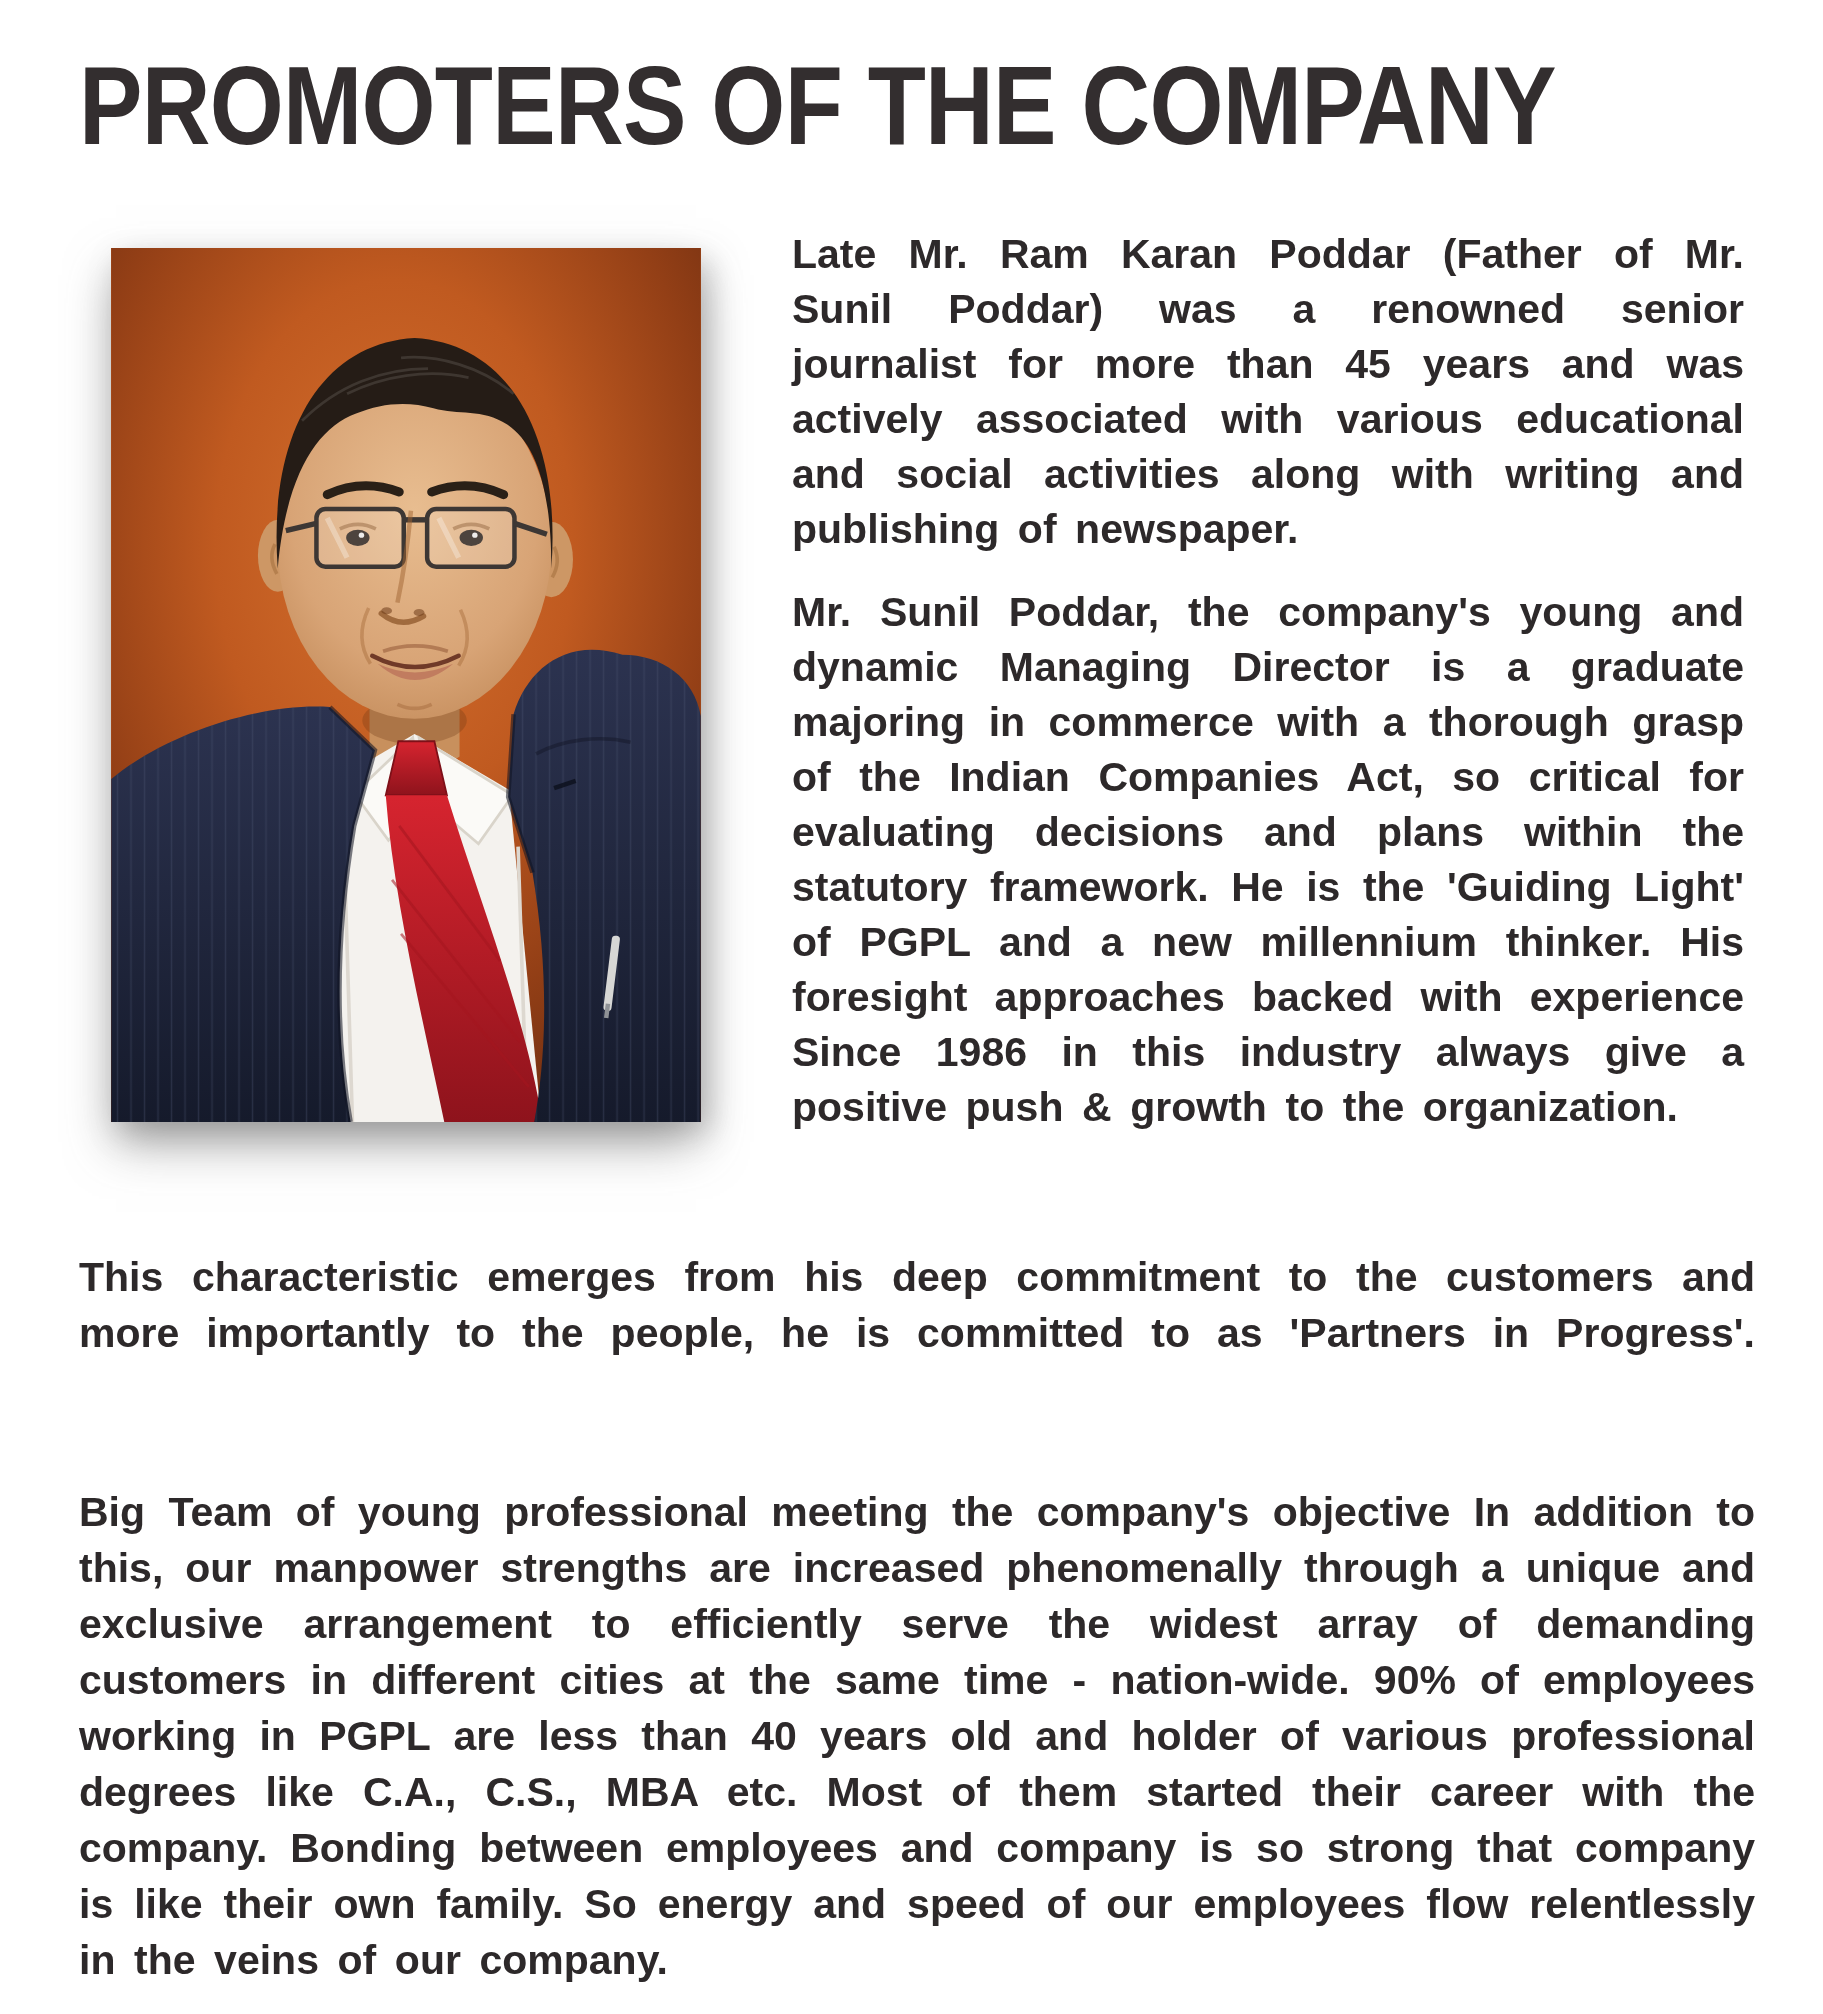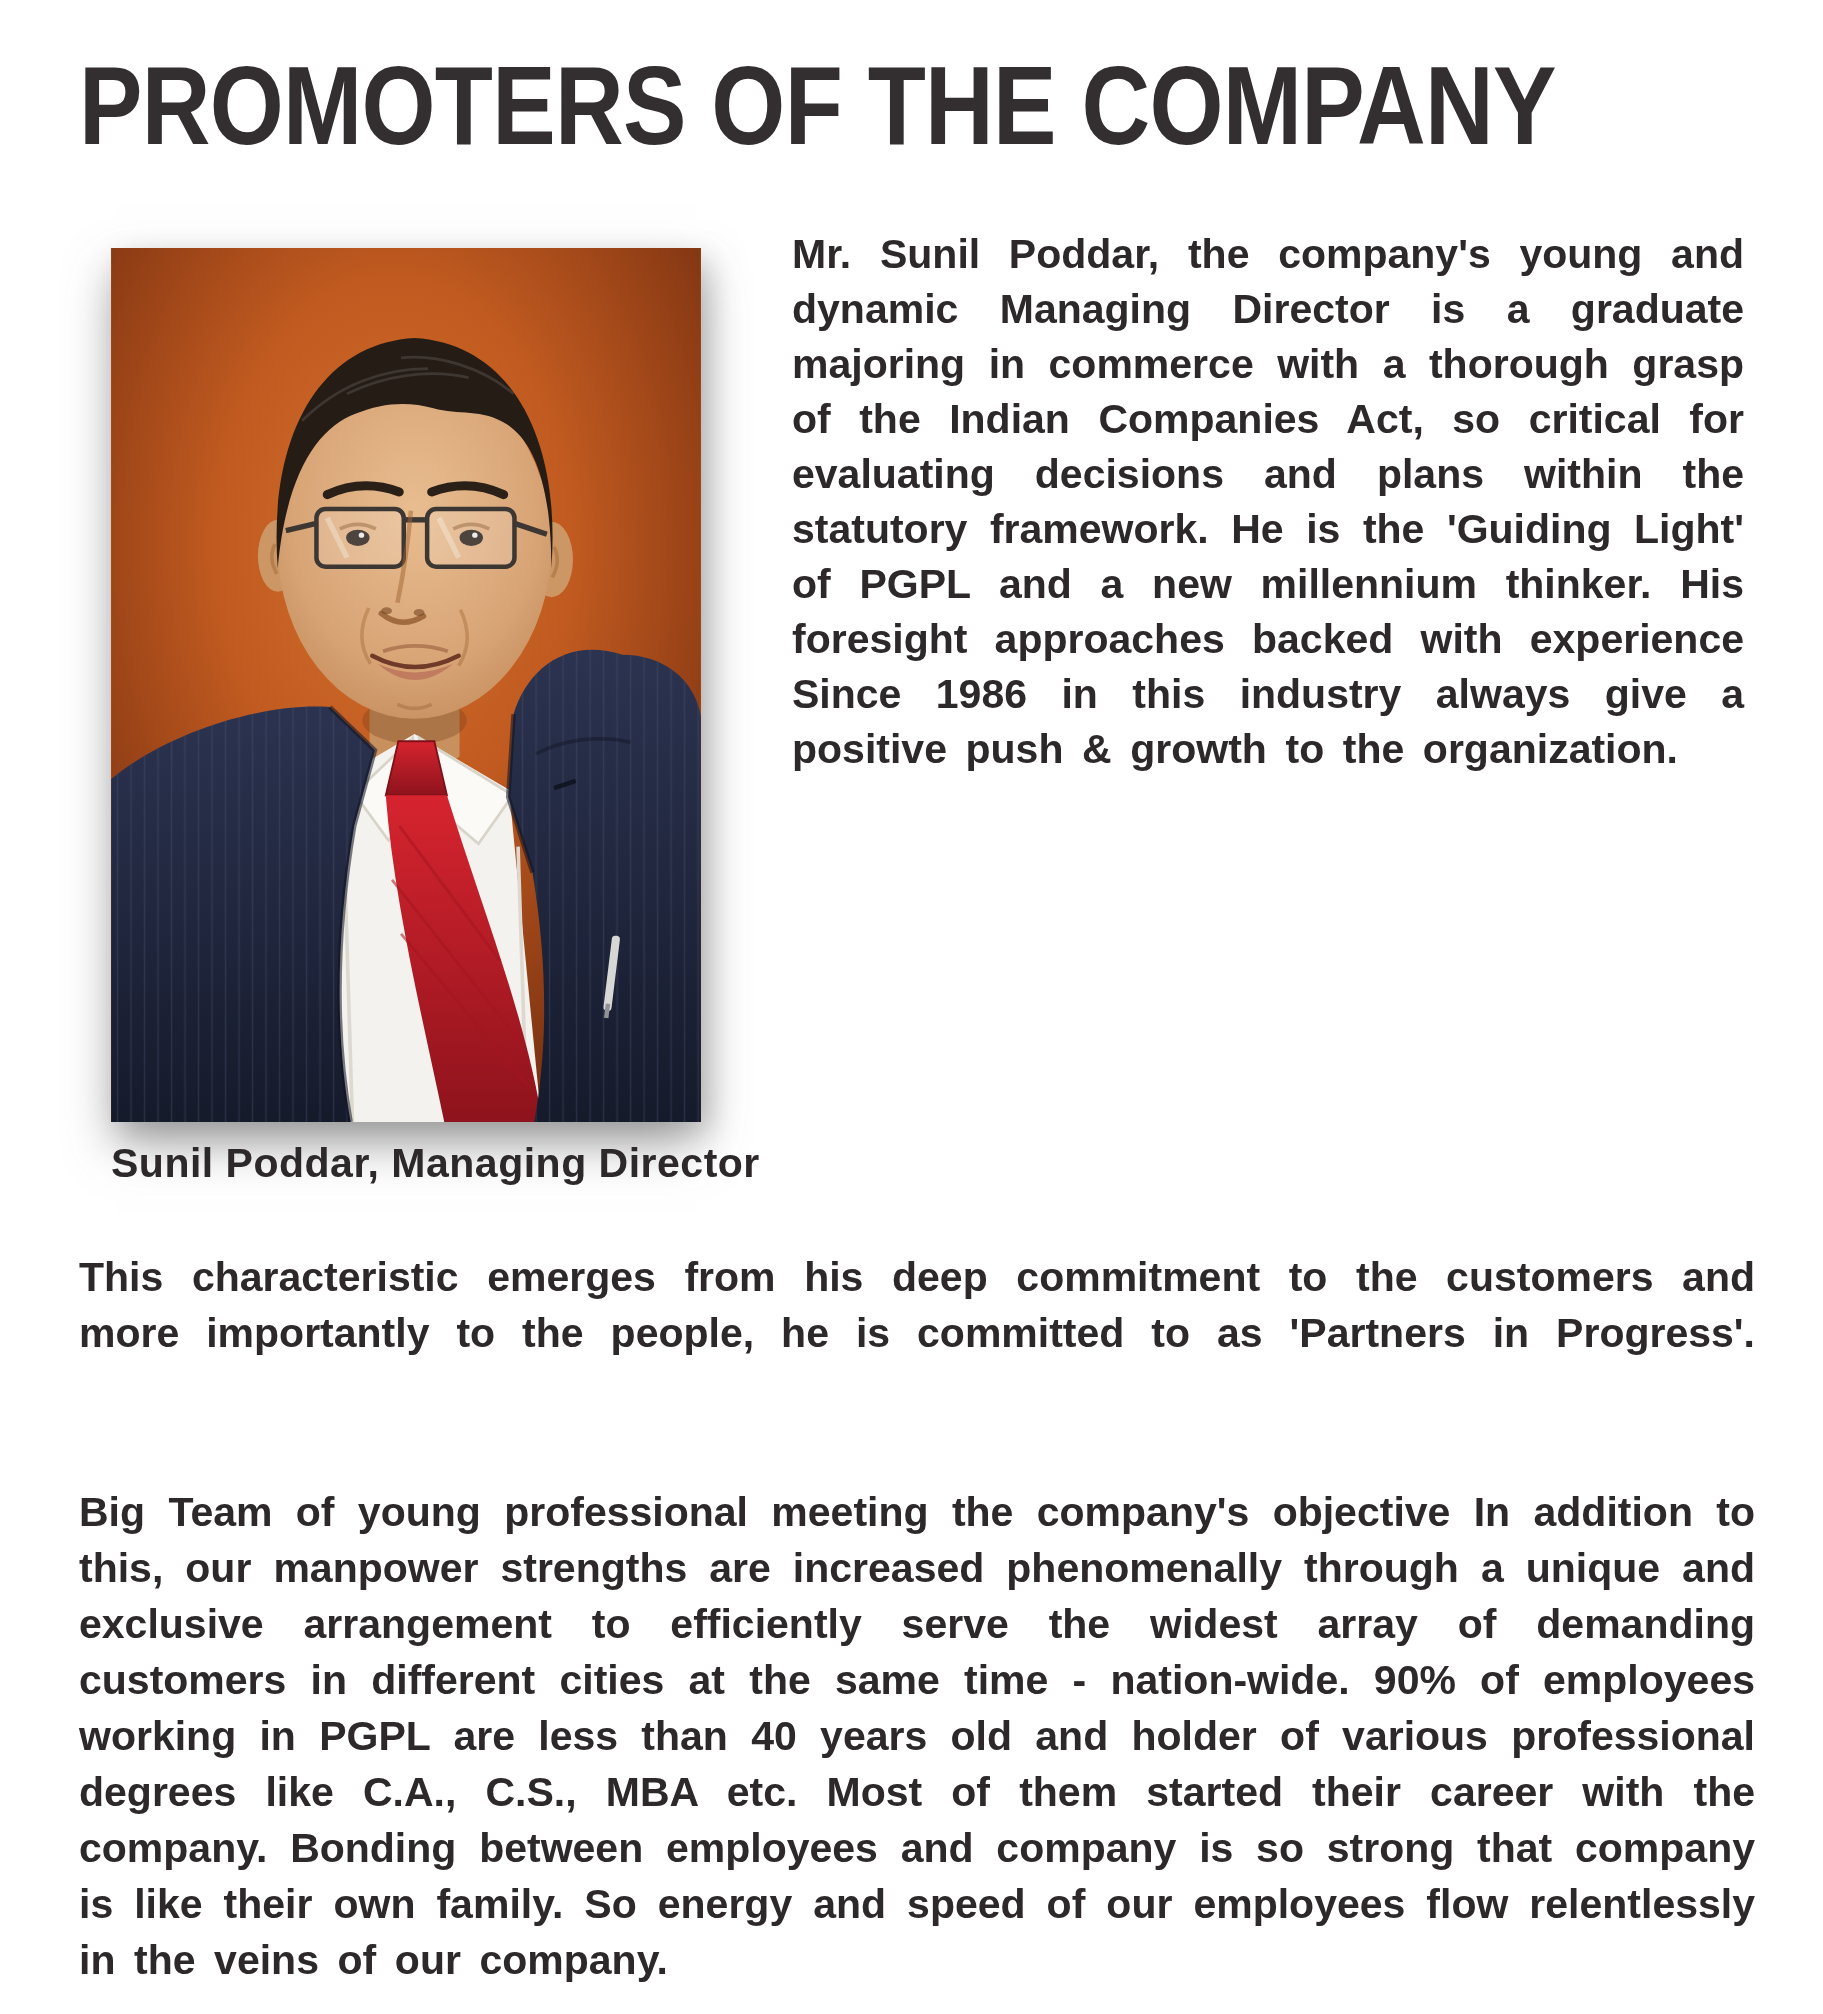--- a/index.html
+++ b/index.html
@@ -180,24 +180,24 @@
         <path d="M286,400 Q270,434 288,462" stroke="rgba(160,100,50,0.4)" stroke-width="4" fill="none"></path>
         <path d="M388,402 Q404,436 386,464" stroke="rgba(160,100,50,0.4)" stroke-width="4" fill="none"></path>
 
         <path d="M302,448 Q337,436 374,448" stroke="rgba(130,70,40,0.45)" stroke-width="4" fill="none"></path>
         <path d="M290,453 Q337,478 386,453" stroke="#703a28" stroke-width="5" fill="none" stroke-linecap="round"></path>
         <path d="M296,462 Q337,498 380,462 Q337,481 296,462 Z" fill="#c07a5e" opacity="0.95"></path>
 
         <path d="M318,507 Q337,516 356,507" stroke="rgba(150,90,45,0.35)" stroke-width="4" fill="none"></path>
       </svg>
     </div>
-    <figcaption class="photo-caption">Sunil Poddar, Managing Director</figcaption>
   </figure>
 
   <section class="intro-column">
+    <p>Late Mr. Ram Karan Poddar (Father of Mr. Sunil Poddar) was a renowned senior journalist for more than 45 years and was actively associated with various educational and social activities along with writing and publishing of newspaper.</p>
     <p>Mr. Sunil Poddar, the company's young and dynamic Managing Director is a graduate majoring in commerce with a thorough grasp of the Indian Companies Act, so critical for evaluating decisions and plans within the statutory framework. He is the 'Guiding Light' of PGPL and a new millennium thinker. His foresight approaches backed with experience Since 1986 in this industry always give a positive push &amp; growth to the organization.</p>
   </section>
 
   <p class="body-paragraph para-a">This characteristic emerges from his deep commitment to the customers and more importantly to the people, he is committed to as 'Partners in Progress'.</p>
   <p class="body-paragraph para-b">Big Team of young professional meeting the company's objective In addition to this, our manpower strengths are increased phenomenally through a unique and exclusive arrangement to efficiently serve the widest array of demanding customers in different cities at the same time - nation-wide. 90% of employees working in PGPL are less than 40 years old and holder of various professional degrees like C.A., C.S., MBA etc. Most of them started their career with the company. Bonding between employees and company is so strong that company is like their own family. So energy and speed of our employees flow relentlessly in the veins of our company.</p>
 
 </main>
 
 
 </body></html>

